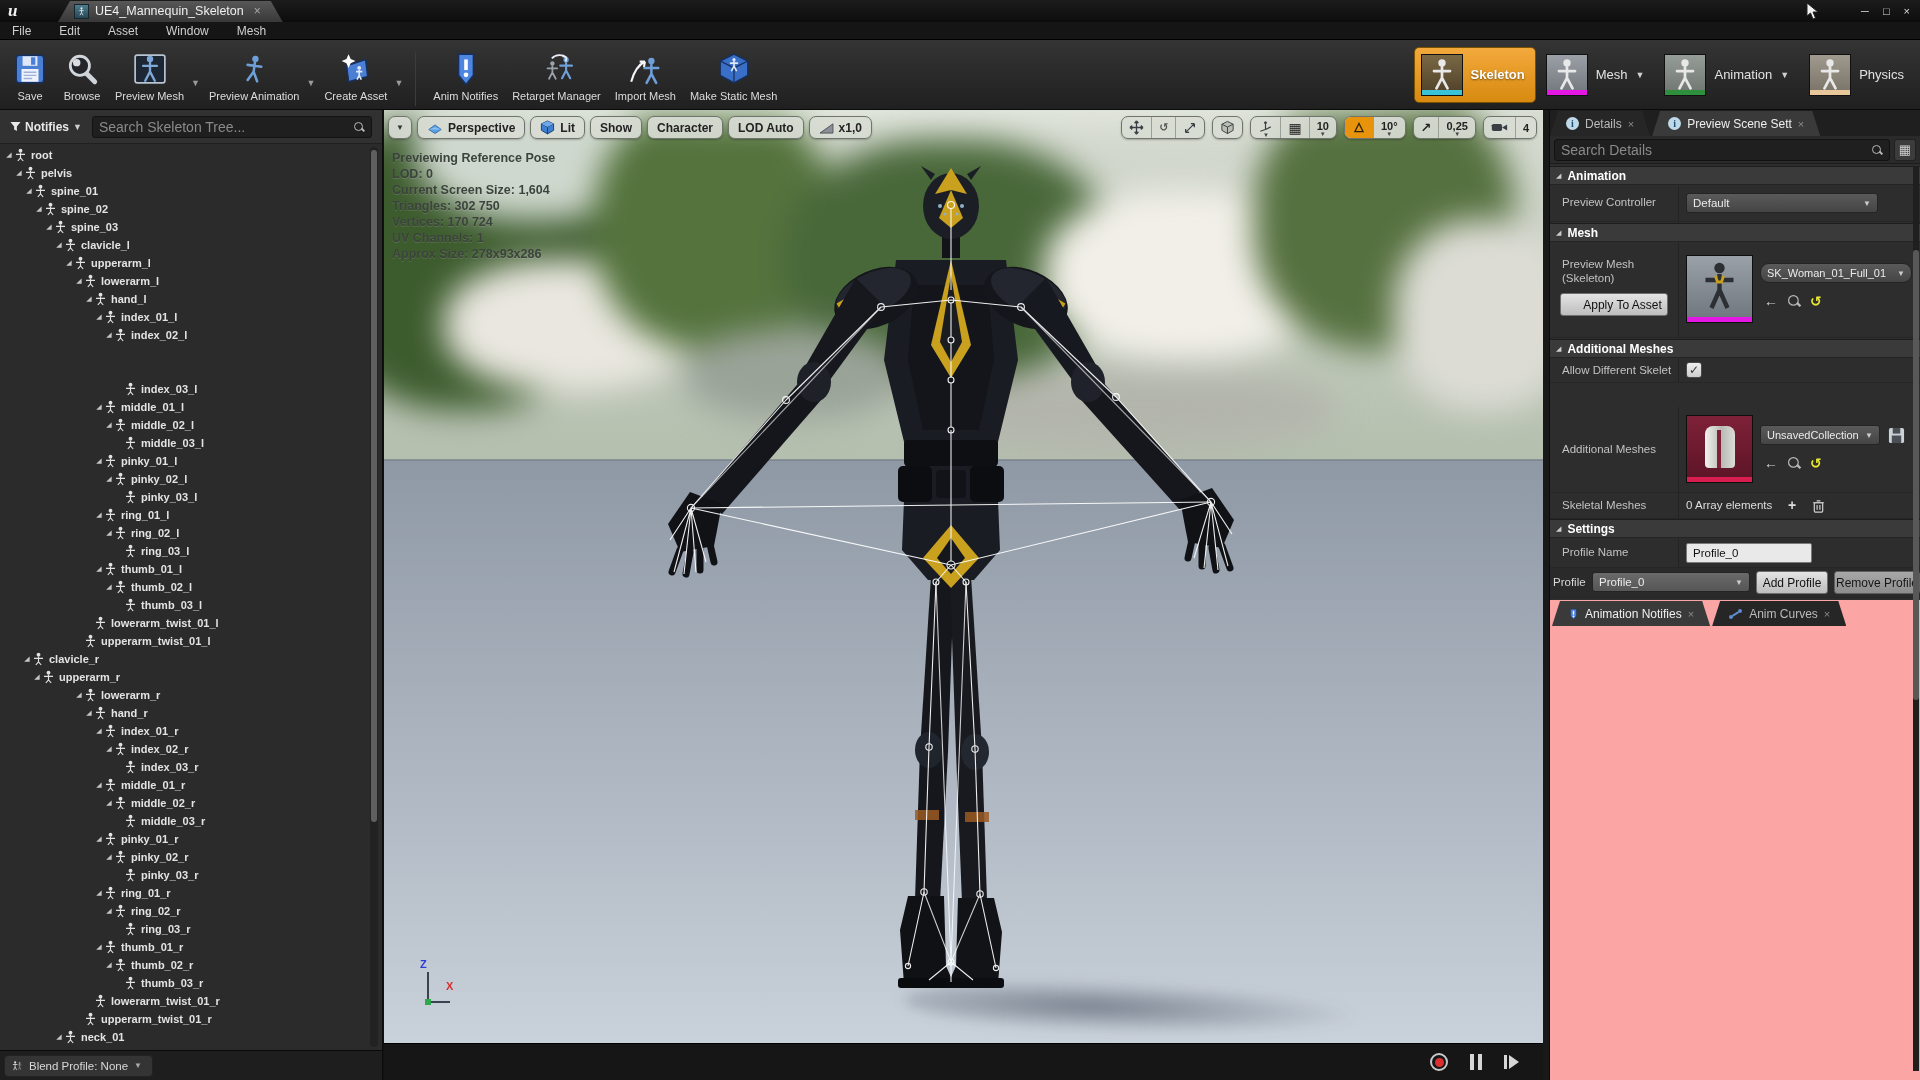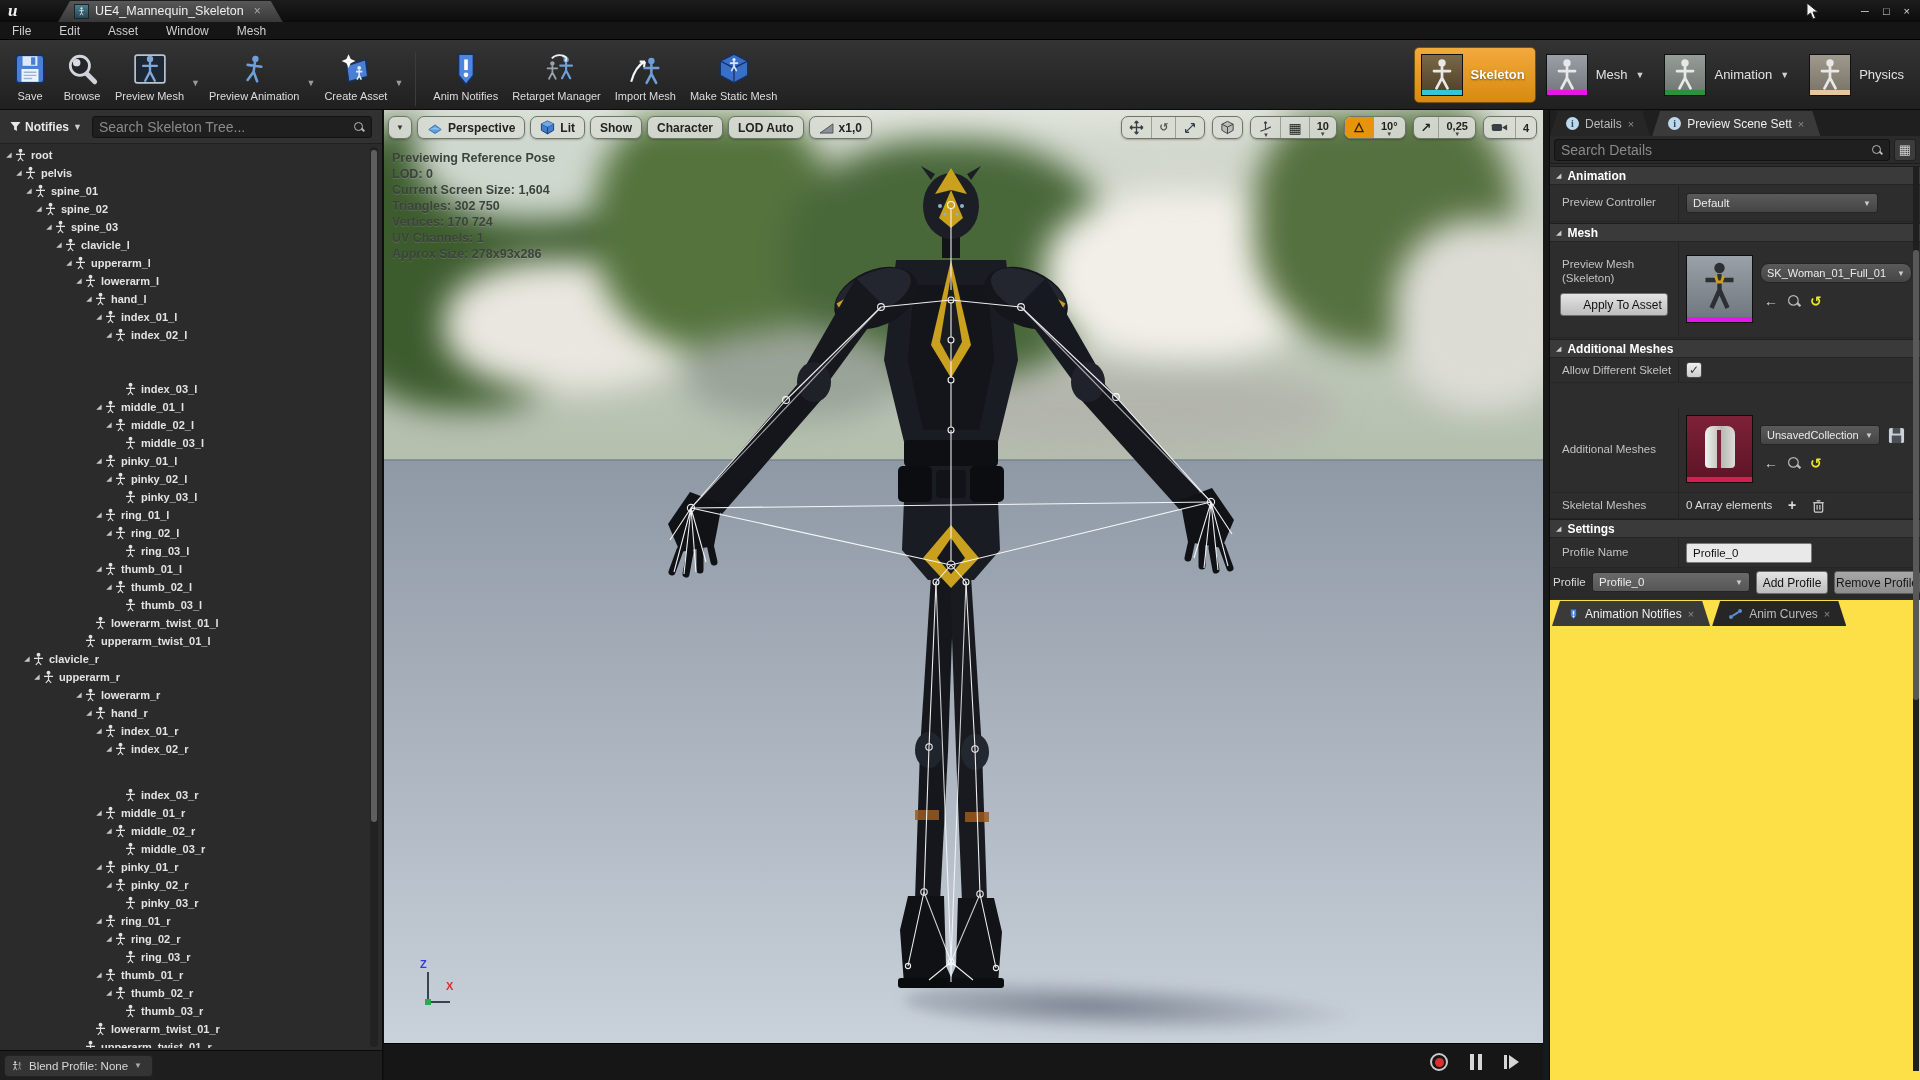--- a/index.html
+++ b/index.html
@@ -138,21 +138,21 @@
     font-size:12px; display:inline-flex; align-items:center; justify-content:center; }
   .thumb64 { position:absolute; width:67px; height:68px; border:1px solid #0e0e0e; }
   .mini-icons { position:absolute; display:flex; gap:10px; align-items:center; color:#d5d5d5; font-size:14px; }
   .mini-icons .reset { color:#e8e834; font-weight:bold; }
   .checkbox { position:absolute; width:16px; height:16px; border-radius:3px; background:#8f8f8f; border:1px solid #4a4a4a;
     display:flex; align-items:center; justify-content:center; }
   .checkbox.checked { background:linear-gradient(#efefef,#cdcdcd); color:#333; font-size:12px; font-weight:bold; }
   .txtfield { background:#e9e9e9; border:1px solid #7a7a7a; border-radius:2px; color:#111; font-size:11.5px; padding:0 6px; height:20px; }
   #rp-scroll { position:absolute; right:1px; top:56px; width:6px; height:905px; background:#1f1f1f; }
   #rp-scroll .thumb { position:absolute; left:0; top:84px; width:6px; height:450px; background:#585858; border-radius:3px; }
-  #rp-lower { position:absolute; left:0; top:490px; width:100%; height:480px; background:#fde047; }
+  #rp-lower { position:absolute; left:0; top:490px; width:100%; height:480px; background:#fca5a5; }
   .rp-tabs2 { position:absolute; left:2px; top:0; display:flex; align-items:flex-end; height:26px; }
   #notify-search { position:absolute; left:0px; top:27px; width:369px; }
 
   svg { display:block; }
 </style>
 </head>
 <body>
 <div id="app">
 
   <div id="titlebar">
@@ -690,21 +690,21 @@
         <div class="tree-row" style="padding-left: 104px;">
           <span class="arrow">◢</span>
           <span class="bicon">
             <svg width="13" height="14" viewBox="0 0 13 14">
               <circle cx="6.5" cy="2.7" r="1.9" fill="#e2e2e2"></circle>
               <path d="M6.5 4.6 L6.5 9.8 M2 6.4 L11 6.4 M6.5 9.8 L3.8 13 M6.5 9.8 L9.2 13" stroke="#e2e2e2" stroke-width="1.15" fill="none"></path>
             </svg>
           </span>
           <span>index_02_r</span>
         </div>
-        <div class="tree-row" style="padding-left: 114px; margin-top: 28px;">
+        <div class="tree-row" style="padding-left: 114px;">
           <span class="arrow none">◢</span>
           <span class="bicon">
             <svg width="13" height="14" viewBox="0 0 13 14">
               <circle cx="6.5" cy="2.7" r="1.9" fill="#e2e2e2"></circle>
               <path d="M6.5 4.6 L6.5 9.8 M2 6.4 L11 6.4 M6.5 9.8 L3.8 13 M6.5 9.8 L9.2 13" stroke="#e2e2e2" stroke-width="1.15" fill="none"></path>
             </svg>
           </span>
           <span>index_03_r</span>
         </div>
         <div class="tree-row" style="padding-left: 94px;">

